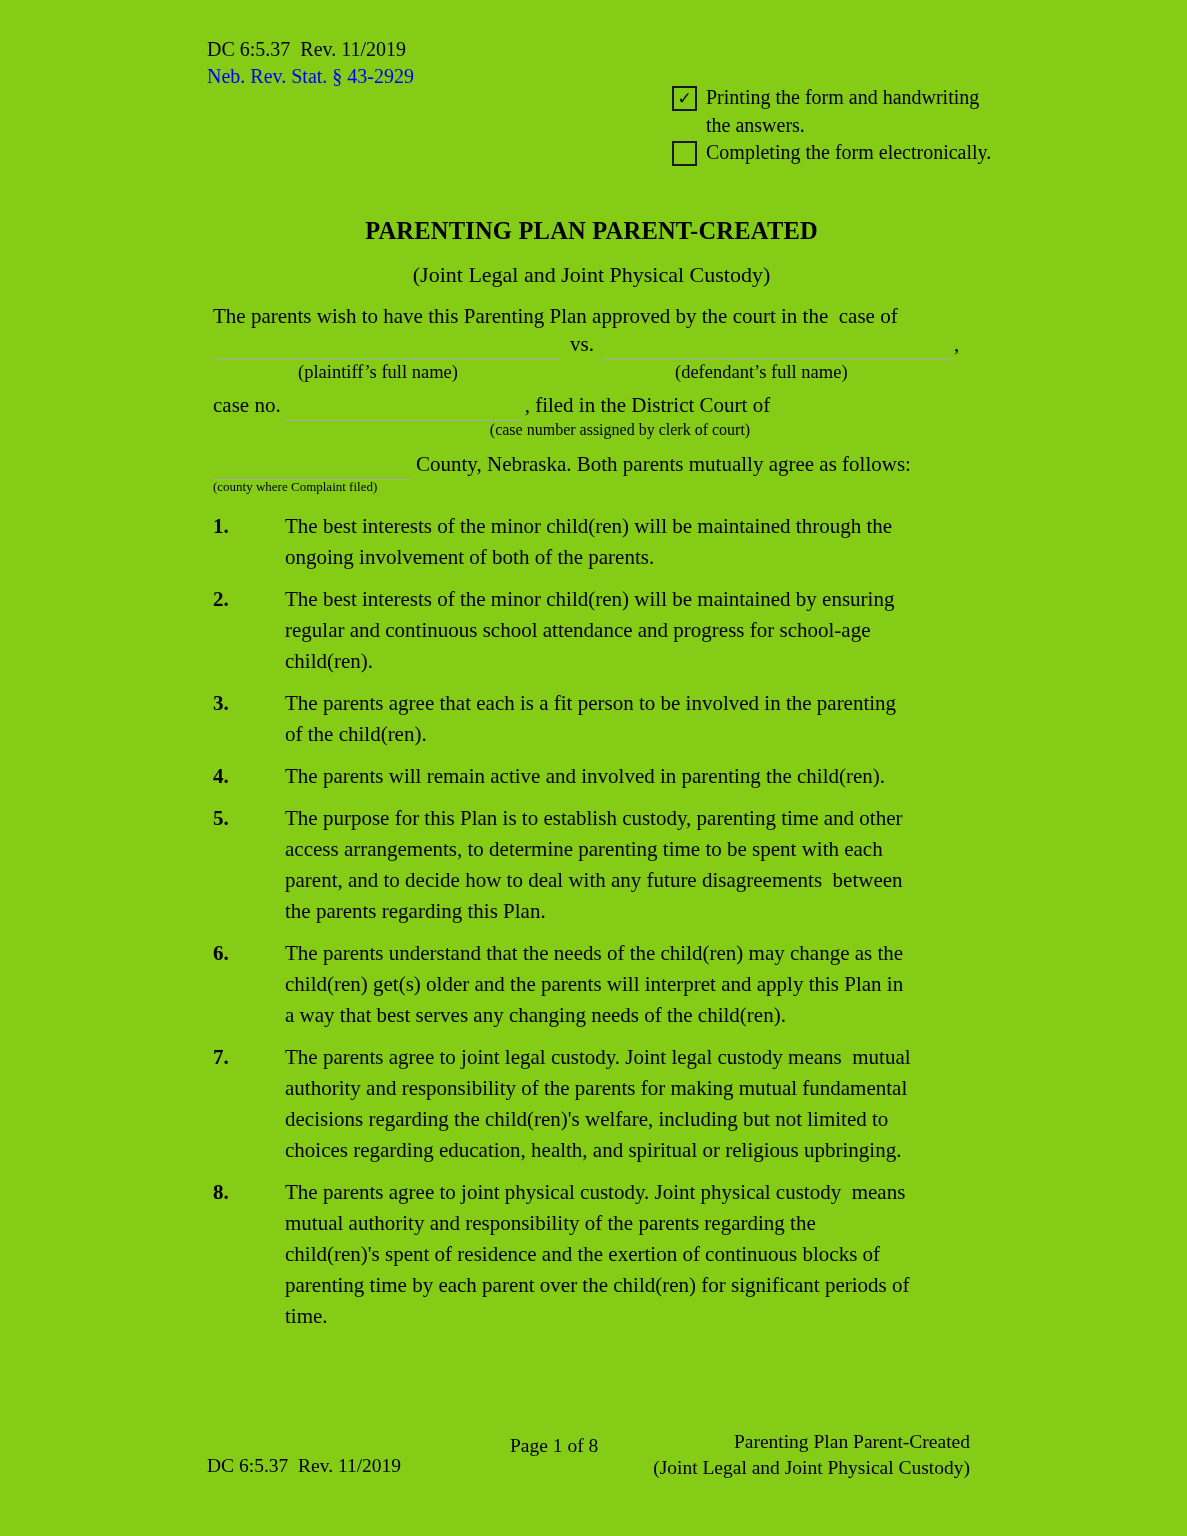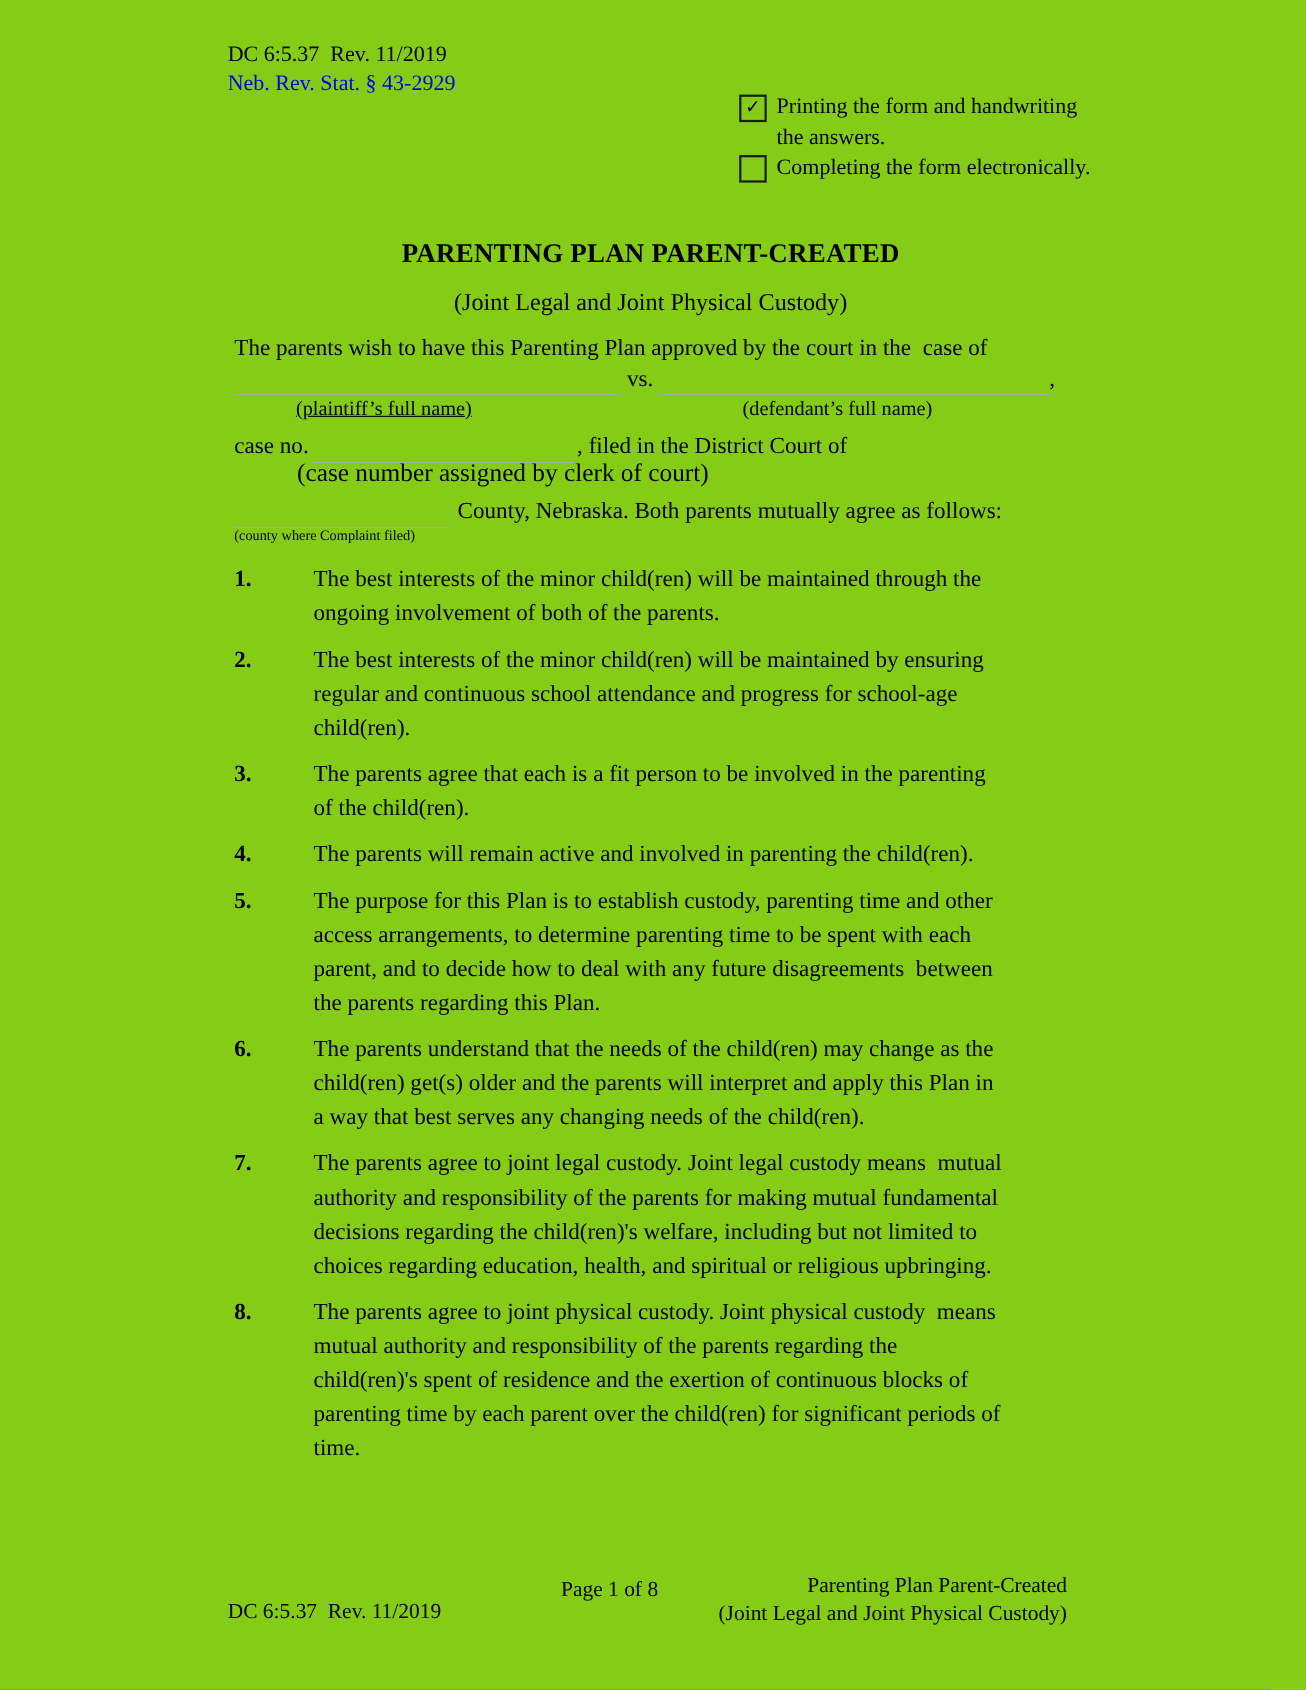--- a/index.html
+++ b/index.html
@@ -30,25 +30,25 @@
   .subtitle{font-size:22px;text-align:center;line-height:30px;margin-top:12px;}
   .intro-line{font-size:21px;line-height:31px;margin-top:11px;}
   .vs-row{height:28px;font-size:21px;display:flex;align-items:flex-start;}
   .blank{display:inline-block;border-bottom:1px solid #a9a9a9;height:26px;}
   .blank.plaintiff{width:347px;}
   .blank.defendant{width:352px;}
   .blank.caseno{width:240px;margin:0 2px;}
   .blank.county{width:197px;margin-right:6px;}
   .vs-label{padding:0 8px 0 10px;}
   .captions-row{position:relative;height:24px;font-size:18.5px;line-height:24px;}
-  .cap-plaintiff{position:absolute;left:56px;text-decoration:underline;}
+  .cap-plaintiff{position:absolute;left:85px;}
   .cap-defendant{position:absolute;left:462px;}
   .fill-row{font-size:21px;line-height:31px;display:flex;align-items:flex-end;}
   .case-row{margin-top:6px;}
-  .case-caption{font-size:23px;line-height:24px;margin-top:-3px;padding-left:57px;}
+  .case-caption{font-size:16px;line-height:24px;margin-top:-3px;padding-left:57px;text-align:center;}
   .county-row{margin-top:7px;}
   .county-caption{font-size:13px;line-height:24px;margin-top:-5px;}
   
   .agreements{margin-top:12px;}
   .item{display:flex;margin-bottom:11px;font-size:21px;line-height:31px;}
   .item .num{flex:0 0 72px;font-weight:bold;}
   .item .txt{white-space:pre;}
   
   .footer-left{position:absolute;left:207px;top:1455px;font-size:19.5px;white-space:pre;}
   .footer-center{position:absolute;left:510px;top:1435px;font-size:19.5px;}

